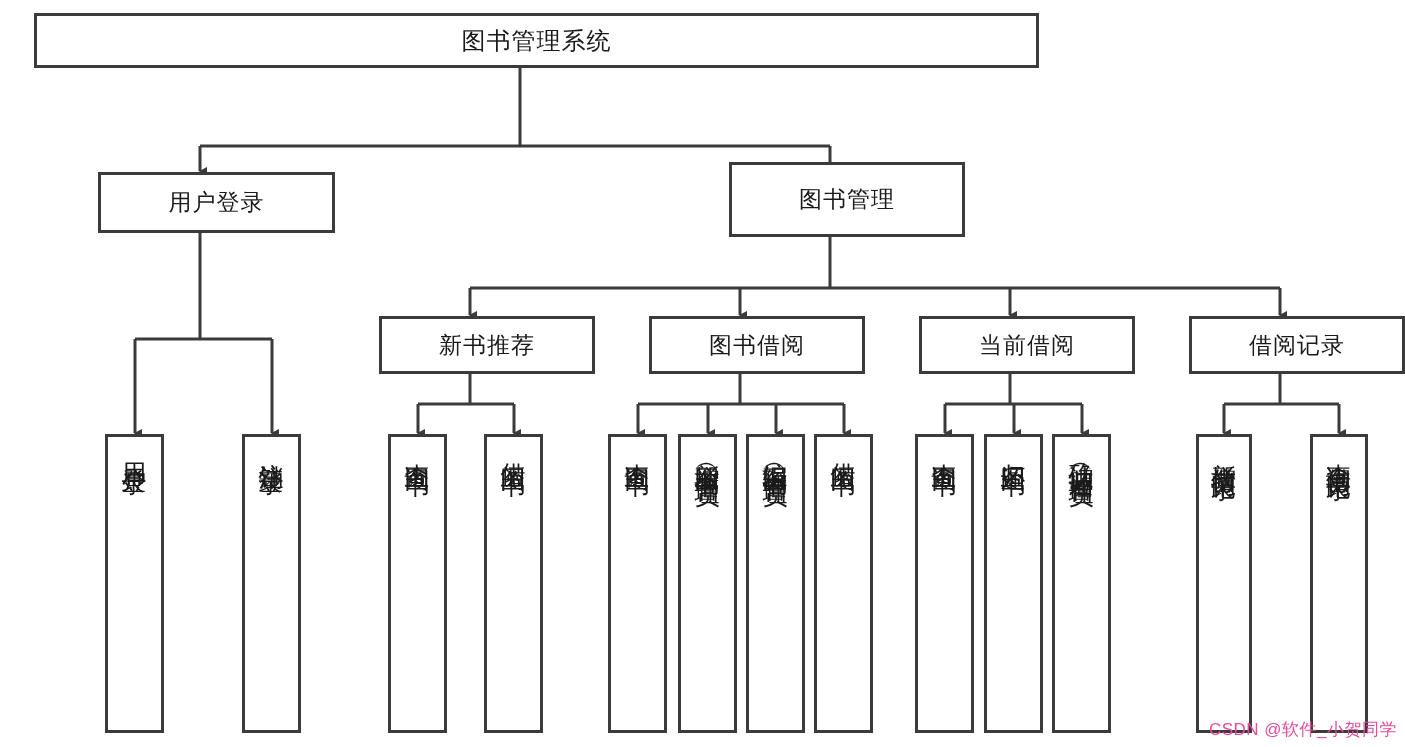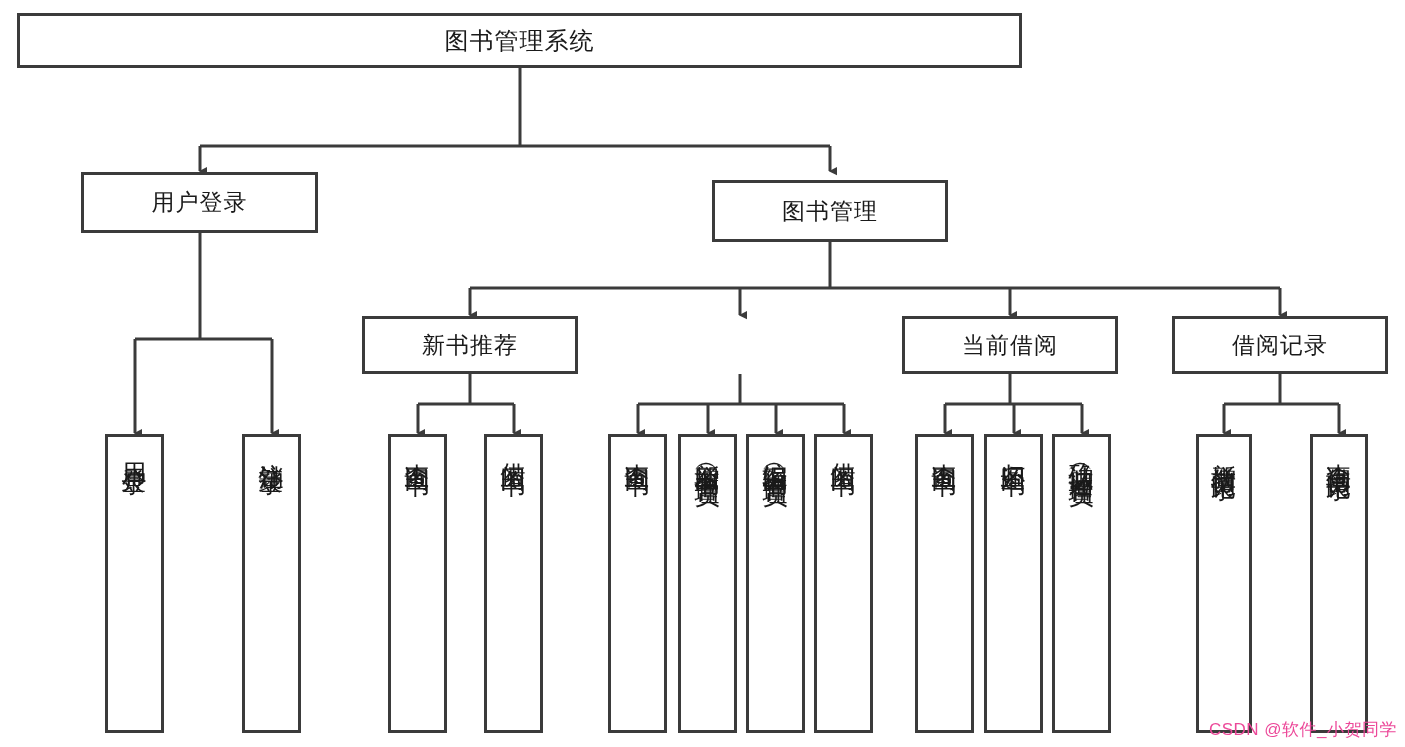--- a/index.html
+++ b/index.html
@@ -33,20 +33,21 @@
     display: flex;
     align-items: center;
     justify-content: center;
     z-index: 2;
   }
   .node-h {
     font-size: 23px;
     letter-spacing: 1px;
     line-height: 1;
     white-space: nowrap;
+    margin-left: 17px;
   }
   .node-root {
     border-width: 3px;
     font-size: 24px;
   }
   .node-v {
     align-items: flex-start;
     justify-content: center;
     padding-top: 6px;
   }
@@ -118,26 +119,29 @@
       </g>
   </svg>
 
   <div class="node node-root node-h" style="left: 17px; top: 13px; width: 1005px; height: 55px;">
     <span>图书管理系统</span>
   </div>
 
   <div class="node node-h" style="left: 81px; top: 172px; width: 237px; height: 61px;">
     <span>用户登录</span>
   </div>
-  <div class="node node-h" style="left: 712px; top: 180px; width: 236px; height: 62px;">
+  <div class="node node-h" style="left: 712px; top: 162px; width: 236px; height: 75px;">
     <span>图书管理</span>
   </div>
 
   <div class="node node-h" style="left: 362px; top: 316px; width: 216px; height: 58px; text-align: right;">
     <span>新书推荐</span>
+  </div>
+  <div class="node node-h" style="left: 632px; top: 316px; width: 216px; height: 58px;">
+    <span>图书借阅</span>
   </div>
   <div class="node node-h" style="left: 902px; top: 316px; width: 216px; height: 58px;">
     <span>当前借阅</span>
   </div>
   <div class="node node-h" style="left: 1172px; top: 316px; width: 216px; height: 58px;">
     <span>借阅记录</span>
   </div>
 
   <div class="node node-v" style="left: 105px; top: 434px; width: 59px; height: 299px;">
     <span class="vtext">用户登录</span>

